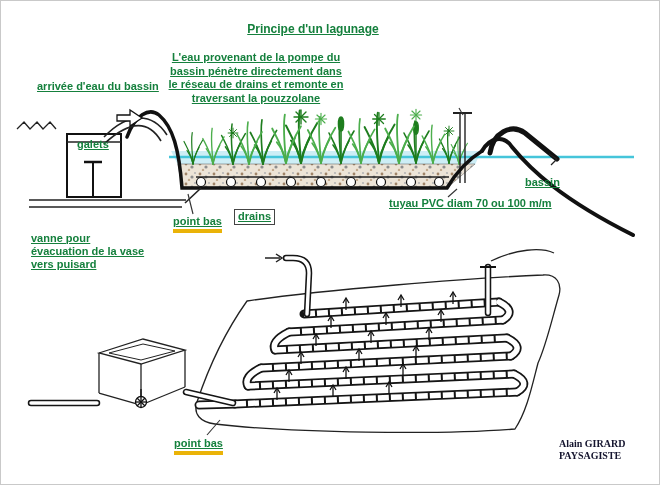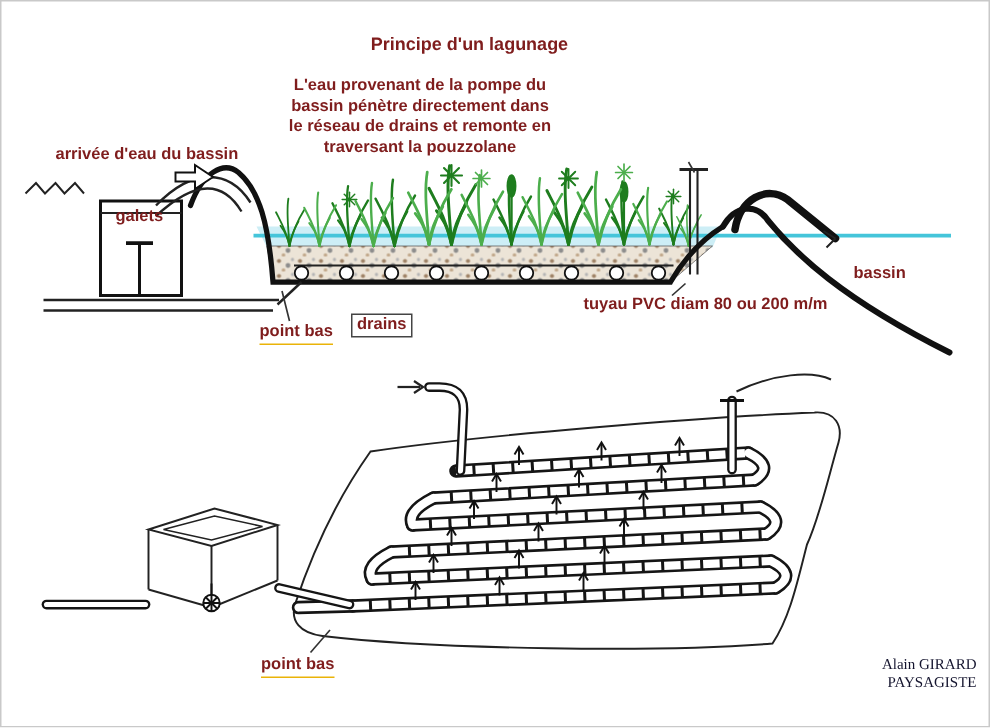--- a/index.html
+++ b/index.html
@@ -4,27 +4,27 @@
 <style>
   html,body{margin:0;padding:0;background:#fff;}
   .stage{
     position:relative;width:660px;height:485px;background:#ffffff;
     font-family:"Liberation Sans",sans-serif;color:#14142e;
     border:1px solid #c9c9c9;box-sizing:border-box;overflow:hidden;
   }
   .art{position:absolute;left:0;top:0;}
   .lbl{
     position:absolute;font-size:11px;font-weight:bold;line-height:13px;
-    white-space:pre-line;color:#7f1d1d;
+    white-space:pre-line;color:#15803d;text-decoration:underline;
   }
   .title{font-size:12px;}
   .boxed{border:1px solid #444;padding:0 3px 1px 3px;background:rgba(255,255,255,.6);}
-  .ul{border-bottom:1px solid #eab308;padding-bottom:1px;}
-  .sig{font-family:"Liberation Serif",serif;font-size:10px;font-weight:normal;
-       text-align:right;line-height:12px;}
+  .ul{border-bottom:4px solid #eab308;padding-bottom:1px;}
+  .sig{font-family:"Liberation Serif",serif;font-size:10px;font-weight:bold;
+       text-align:left;line-height:12px;}
   
   .tb path,.tb line{stroke:#151515;stroke-width:9;fill:none;stroke-linecap:round;}
   .tw line{stroke:#ffffff;stroke-width:5.5;fill:none;stroke-dasharray:11 2;}
   .tws path,.tws line{stroke:#ffffff;stroke-width:5.5;fill:none;stroke-linecap:round;}
   .pb path,.pb line{stroke:#151515;stroke-width:6.5;fill:none;stroke-linecap:round;}
   .pw path,.pw line{stroke:#ffffff;stroke-width:3.4;fill:none;stroke-linecap:round;}
   .thin{stroke:#222;stroke-width:1.3;fill:none;}
 </style>
 </head>
 <body>
@@ -268,39 +268,42 @@
         <line x1="140" y1="395.5" x2="140" y2="406.5"></line>
         <line x1="134.5" y1="401" x2="145.5" y2="401"></line>
       </g>
 
       <line x1="206" y1="434" x2="219" y2="419" stroke="#333" stroke-width="1.1"></line>
     </g>
   </svg>
 
   <div class="lbl title" style="left:212px;top:22px;width:200px;text-align:center;">Principe d'un lagunage</div>
 
-  <div class="lbl" style="left:160px;top:50px;width:190px;text-align:center;line-height:13.5px;margin-left:24px;">L'eau provenant de la pompe du
+  <div class="lbl" style="left:160px;top:50px;width:190px;text-align:center;line-height:13.5px;">L'eau provenant de la pompe du
 bassin pénètre directement dans
 le réseau de drains et remonte en
 traversant la pouzzolane</div>
 
 
-  <div class="lbl" style="left:36px;top:96px;width:140px;">arrivée d'eau du bassin</div>
+  <div class="lbl" style="left:36px;top:79px;width:140px;">arrivée d'eau du bassin</div>
 
   <div class="lbl" style="left:76px;top:137px;">galets</div>
 
+  <div class="lbl" style="left:30px;top:231px;width:145px;">vanne pour
+évacuation de la vase
+vers puisard</div>
 
   <div class="lbl ul" style="left:172px;top:214px;">point bas</div>
 
   <div class="lbl boxed" style="left:233px;top:208px;">drains</div>
 
 
-  <div class="lbl" style="left:388px;top:196px;width:175px;">tuyau PVC diam 80 ou 200 m/m</div>
-
-  <div class="lbl" style="left:568px;top:175px;text-align:right;">bassin</div>
+  <div class="lbl" style="left:388px;top:196px;width:175px;">tuyau PVC diam 70 ou 100 m/m</div>
+
+  <div class="lbl" style="left:524px;top:175px;text-align:right;">bassin</div>
 
   <div class="lbl ul" style="left:173px;top:436px;">point bas</div>
 
   <div class="sig" style="position:absolute;left:558px;top:437px;width:92px;">
     <div>Alain GIRARD</div>
     <div>PAYSAGISTE</div>
   </div>
 
 </div>
 

